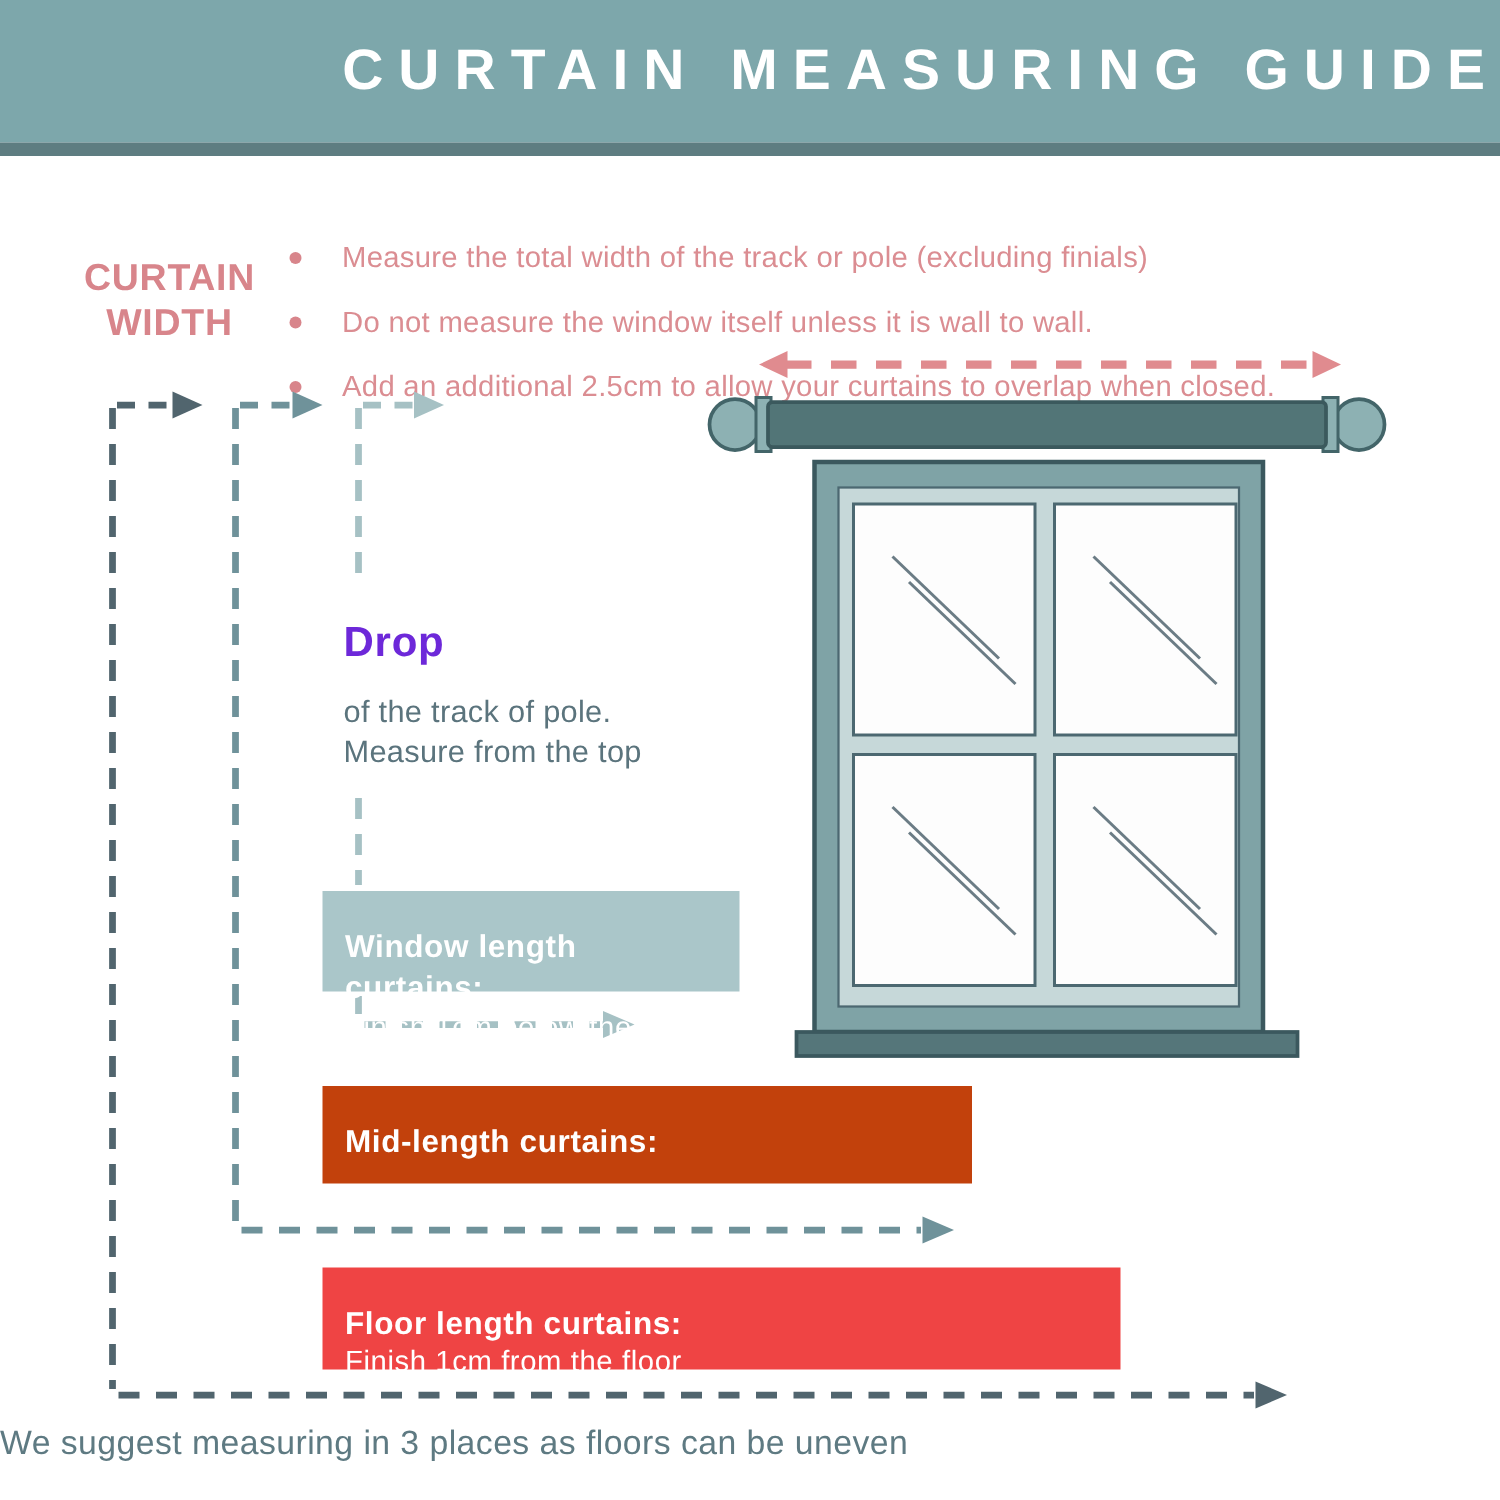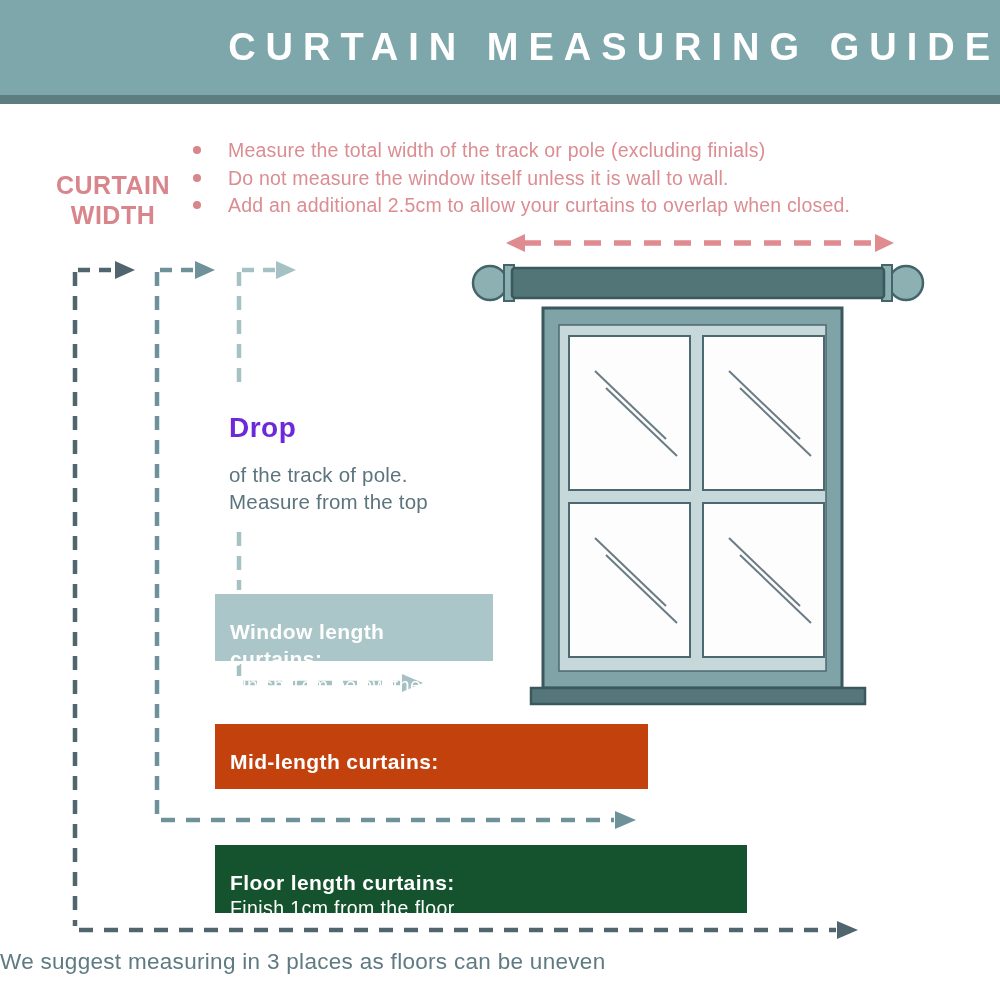--- a/index.html
+++ b/index.html
@@ -23,21 +23,21 @@
   
   .cw-label{
     position:absolute;left:52px;top:141px;width:122px;text-align:center;
     color:#d8858b;font-weight:bold;font-size:25px;line-height:1.18;letter-spacing:0.5px;margin-top:30px;
   }
   .cw-bullets{
     position:absolute;left:190px;top:140px;margin:0;padding:0;list-style:none;width:780px;
   }
   .cw-bullets li{
     display:flex;align-items:flex-start;margin-bottom:6.5px;
-    color:#db8d92;font-size:19.5px;letter-spacing:0.2px;line-height:21px;
+    color:#db8d92;font-size:19.5px;letter-spacing:0.2px;line-height:21px;margin-top:22px;
   }
   .cw-bullets .dot{
     flex:0 0 auto;width:8px;height:8px;border-radius:50%;background:#d8858b;
     margin:6px 27px 0 3px;
   }
   
   .drop-heading{
     position:absolute;left:229px;top:412px;
     color:#6d28d9;font-size:28px;font-weight:bold;letter-spacing:0.5px;
   }
@@ -47,21 +47,21 @@
   }
   
   .len-box{
     position:absolute;box-sizing:border-box;color:#ffffff;
     padding:24px 15px;letter-spacing:0.4px;
   }
   .len-box .box-title{font-size:21px;font-weight:bold;line-height:1.3;}
   .len-box .box-sub{font-size:19.5px;font-weight:normal;line-height:1.3;}
   .box1{left:215px;top:594px;width:278px;height:67px;background:#aac6c9;}
   .box2{left:215px;top:724px;width:433px;height:65px;background:#c2410c;}
-  .box3{left:215px;top:845px;width:532px;height:68px;background:#14532d;}
+  .box3{left:215px;top:845px;width:532px;height:68px;background:#ef4444;}
   
   .footer-note{
     position:absolute;left:0;top:949px;width:1000px;text-align:left;
     color:#5e7a82;font-size:22.5px;letter-spacing:0.3px;
   }
   
   .diagram{position:absolute;left:0;top:0;}
 </style>
 </head>
 <body>

